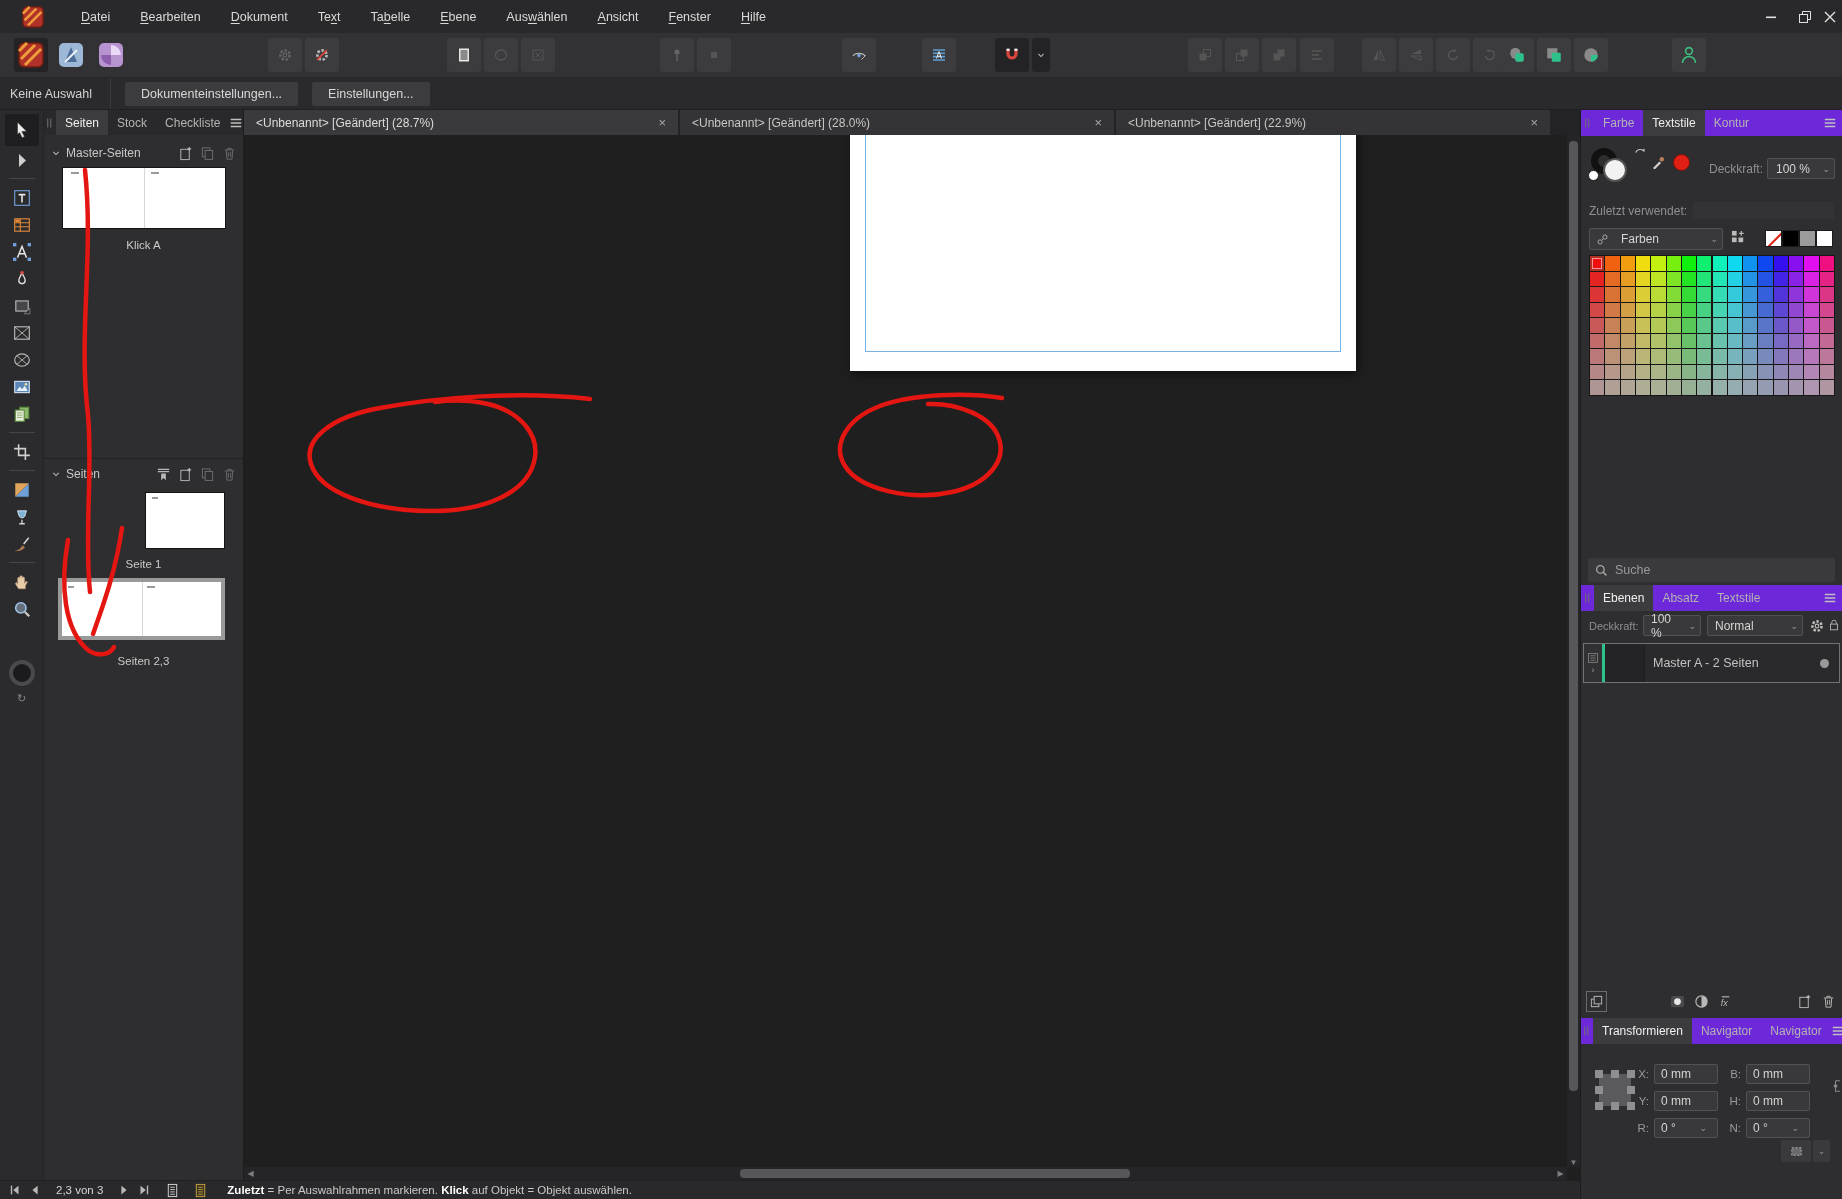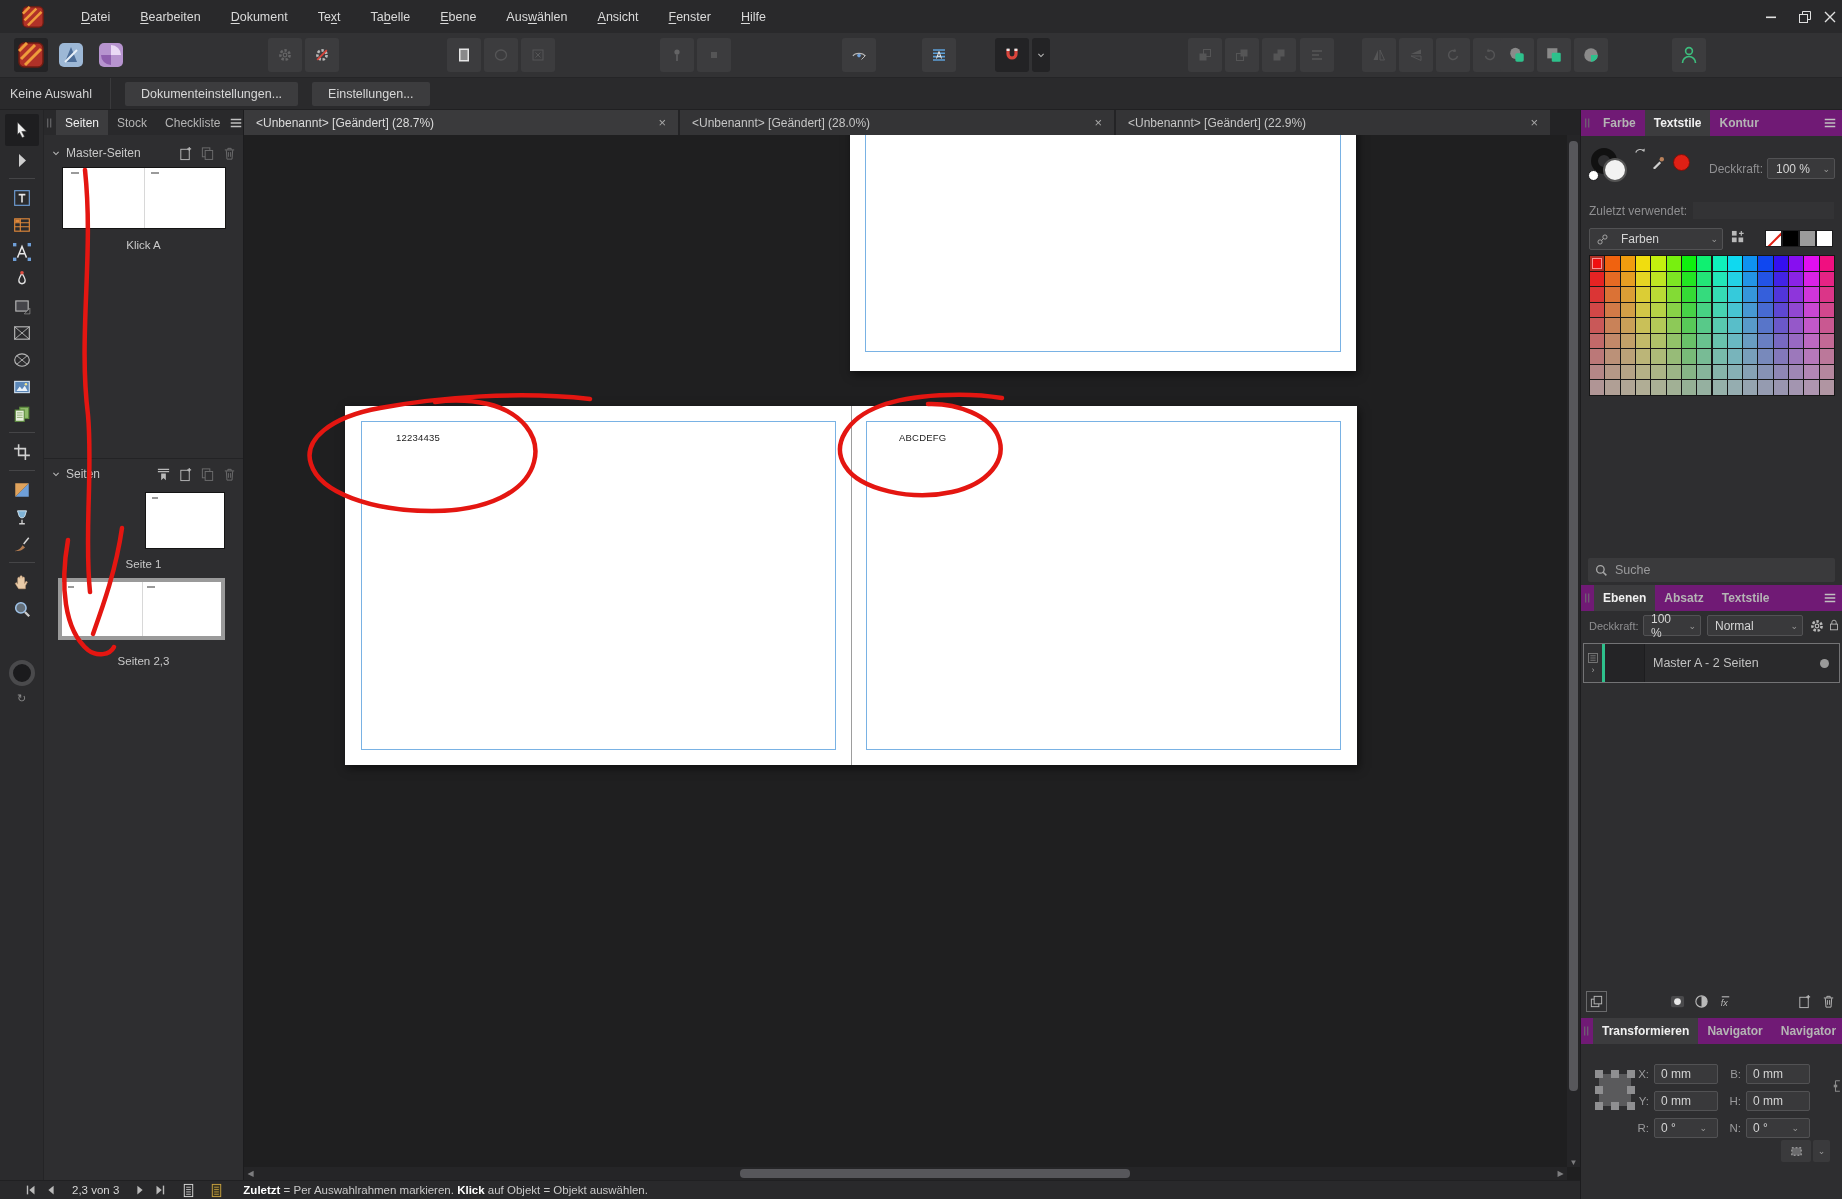--- a/index.html
+++ b/index.html
@@ -73,21 +73,21 @@
   .pagetext { position:absolute; font-size:9.5px; color:#1c1c1c; letter-spacing:.2px; }
   .spreadline { position:absolute; left:50%; top:0; bottom:0; width:1px; background:#9d9d9d; }
   .vscroll { position:absolute; right:0; top:0; bottom:13px; width:13px; background:#252527; }
   .vthumb { position:absolute; left:2px; width:9px; border-radius:4px; background:#57575b; }
   .hscroll { position:absolute; left:0; right:13px; bottom:0; height:13px; background:#252527; display:flex; align-items:center; }
   .hthumb { position:absolute; top:2px; height:9px; border-radius:4px; background:#57575b; }
   .scr-arrow { color:#7d7d7f; font-size:8px; width:13px; text-align:center; }
 
   
   .rpanel { position:absolute; right:0; top:110px; bottom:0; width:262px; background:#2e2e30; border-left:1px solid #1c1c1e; z-index:4; }
-  .rp-tabs { position:absolute; left:0; right:0; height:26px; background:#701a75; display:flex; align-items:stretch; font-size:12px; color:#b4b4b4;font-weight:bold; }
+  .rp-tabs { position:absolute; left:0; right:0; height:26px; background:#6d28d9; display:flex; align-items:stretch; font-size:12px; color:#b4b4b4; }
   .rp-tabs .grip { width:13px; display:flex; align-items:center; justify-content:center; color:#6f6f71; }
   .rp-tabs .ptab.active { background:#3c3c3e; color:#f0f0f0; }
   .rp-tabs .burger { margin-left:auto; width:24px; display:flex; align-items:center; justify-content:center; }
   .fieldbox { background:#39393b; border:1px solid #525254; border-radius:2px; color:#d5d5d5; display:flex; align-items:center; }
   .chev { margin-left:auto; color:#9a9a9a; font-size:9px; padding:0 4px; }
   .dim { color:#8f8f91; }
   .swatch { width:17px; height:17px; border:1px solid #1c1c1e; }
   .swatch.none { background:#fff; position:relative; overflow:hidden; }
   .swatch.none::after { content:""; position:absolute; left:-3px; top:7px; width:26px; border-top:2px solid #e02015; transform:rotate(-45deg); }
   .palette { position:absolute; left:8px; top:145px; display:grid; grid-template-columns:repeat(16,1fr); gap:1px; background:#161616; padding:1px; width:246px; }
@@ -105,21 +105,21 @@
   .lp-bottom { position:absolute; left:0; right:0; top:878px; height:26px; display:flex; align-items:center; padding:0 6px; gap:9px; }
   .tr-body { position:absolute; left:0; right:0; top:940px; height:110px; }
   .tr-row { position:absolute; display:flex; align-items:center; gap:5px; }
   .tr-label { width:16px; text-align:right; color:#9a9a9c; font-size:11.5px; }
   .tr-input { width:64px; height:20px; padding:0 6px; font-size:12px; }
   .br-btns { position:absolute; top:1030px; right:12px; display:flex; gap:2px; }
   .br-btn { width:30px; height:22px; background:#3a3a3c; border-radius:2px; display:flex; align-items:center; justify-content:center; }
   .br-btn.sm { width:17px; color:#9a9a9a; font-size:9px; }
 
   
-  .statusbar { position:absolute; left:0; bottom:0; height:19px; right:262px; background:#29292b; border-top:1px solid #202022; display:flex; align-items:center; font-size:11.5px; color:#c9c9c9; z-index:6;padding-left:16px; }
+  .statusbar { position:absolute; left:0; bottom:0; height:19px; right:262px; background:#29292b; border-top:1px solid #202022; display:flex; align-items:center; font-size:11.5px; color:#c9c9c9; z-index:6; }
   .sb-nav { display:flex; align-items:center; gap:2px; padding-left:6px; }
   .sb-nav .ic { width:18px; }
   .sb-pageind { padding:0 10px; color:#d6d6d6; }
   .sb-hint { margin-left:18px; }
   .sb-hint b { color:#ffffff; }
 
   
   .annotate { position:absolute; inset:0; z-index:40; pointer-events:none; }
 </style>
 </head>
@@ -685,27 +685,20 @@
         <span>&lt;Unbenannt&gt; [Geändert] (22.9%)</span>
         <span class="x">×</span>
       </div>
     </div>
   <div class="canvas">
 
     <div class="page" style="left:606px; top:-40px; width:506px; height:276px;">
       <div class="mrect" style="left:15px; right:15px; top:-10px; bottom:19px;"></div>
     </div>
 
-    <div class="page" style="left:101px; top:271px; width:1012px; height:359px;">
-      <div class="mrect" style="left:16px; top:15px; width:475px; bottom:15px;"></div>
-      <div class="mrect" style="right:16px; top:15px; width:475px; bottom:15px;"></div>
-      <div class="spreadline"></div>
-      <span class="pagetext" style="left:51px; top:26px;">12234435</span>
-      <span class="pagetext" style="left:554px; top:26px;">ABCDEFG</span>
-    </div>
 
     <div class="vscroll">
       <div class="vthumb" style="top:6px; height:950px;"></div>
       <div class="scr-arrow" style="position:absolute; bottom:0;">▼</div>
     </div>
     <div class="hscroll">
       <div class="scr-arrow" style="position:absolute; left:0;">◀</div>
       <div class="hthumb" style="left:496px; width:390px;"></div>
       <div class="scr-arrow" style="position:absolute; right:0;">▶</div>
     </div>

